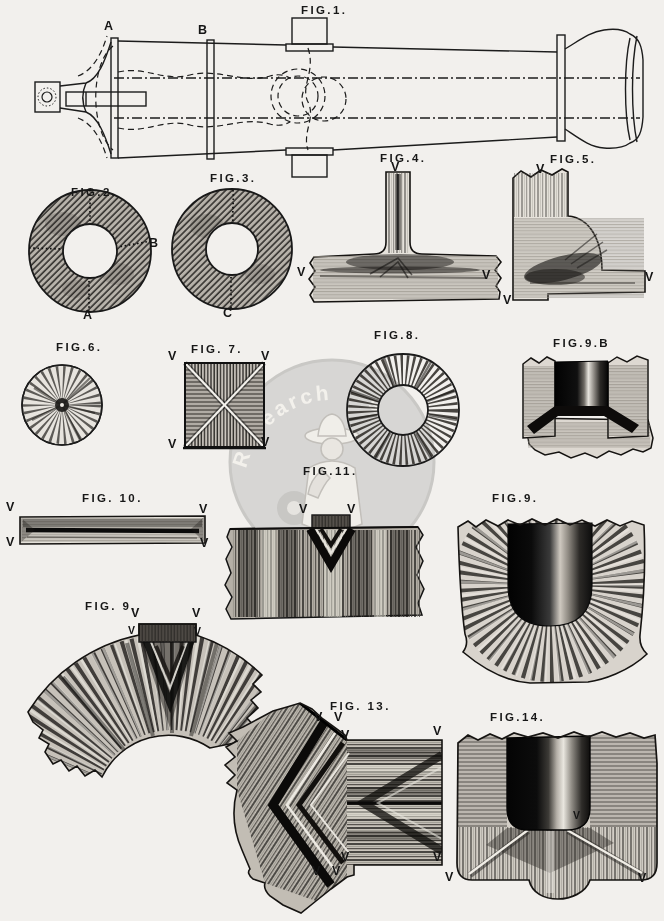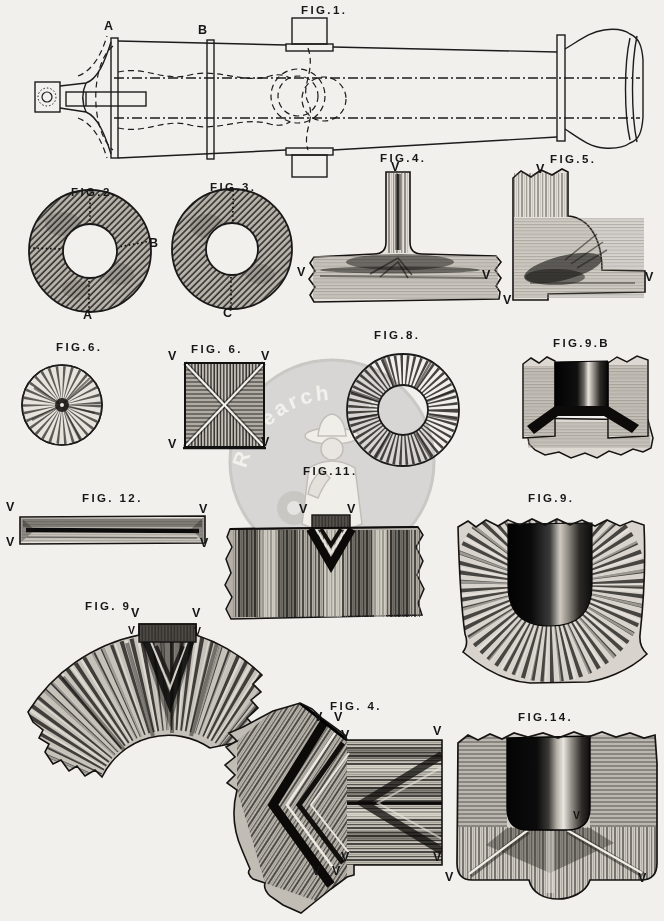--- a/index.html
+++ b/index.html
@@ -360,33 +360,33 @@
       <path d="M122,110 L197,154" stroke="#211f1c" stroke-width="6" opacity="0.5"></path>
       <path d="M82,109 L23,153" stroke="#f1eee7" stroke-width="2.2"></path>
       <path d="M121,109 L196,152" stroke="#f1eee7" stroke-width="2.2"></path>
     </g>
     <path d="M61,17 L144,15 L144,87 Q144,109 121,109 L82,109 Q61,109 61,87 Z" fill="url(#gch14)" stroke="#050505" stroke-width="1.4"></path>
     <path d="M12,22 L22,14 L32,19 L44,13 L56,18 L68,12 L82,16 L97,12 L112,17 L128,11 L142,16 L156,11 L170,16 L184,12 L198,17 L209,14 L211,42 L211,142 Q211,159 195,159 L144,159 C140,172 124,178 112,178 C98,178 86,172 83,159 L26,159 Q11,159 11,142 Z" fill="none" stroke="#161412" stroke-width="1.7"></path>
   </svg>
 
   <div class="figlabel" style="left:301px;top:4px">FIG.1.</div>
   <div class="figlabel" style="left:71px;top:186px">FIG.2.</div>
-  <div class="figlabel" style="left:210px;top:181px">FIG.3.</div>
+  <div class="figlabel" style="left:210px;top:172px">FIG.3.</div>
   <div class="figlabel" style="left:380px;top:152px">FIG.4.</div>
   <div class="figlabel" style="left:550px;top:153px">FIG.5.</div>
   <div class="figlabel" style="left:56px;top:341px">FIG.6.</div>
-  <div class="figlabel" style="left:191px;top:343px">FIG. 6.</div>
+  <div class="figlabel" style="left:191px;top:343px">FIG. 7.</div>
   <div class="figlabel" style="left:374px;top:329px">FIG.8.</div>
   <div class="figlabel" style="left:553px;top:337px">FIG.9.B</div>
-  <div class="figlabel" style="left:82px;top:492px">FIG. 12.</div>
+  <div class="figlabel" style="left:82px;top:492px">FIG. 10.</div>
   <div class="figlabel" style="left:303px;top:465px">FIG.11.</div>
-  <div class="figlabel" style="left:528px;top:492px">FIG.9.</div>
+  <div class="figlabel" style="left:492px;top:492px">FIG.9.</div>
   <div class="figlabel" style="left:85px;top:600px">FIG. 9.</div>
-  <div class="figlabel" style="left:330px;top:700px">FIG. 4.</div>
-  <div class="figlabel" style="left:518px;top:711px">FIG.14.</div>
+  <div class="figlabel" style="left:330px;top:700px">FIG. 13.</div>
+  <div class="figlabel" style="left:490px;top:711px">FIG.14.</div>
 
   <span class="mk" style="left:104px;top:20px">A</span>
   <span class="mk" style="left:198px;top:24px">B</span>
   <span class="mk" style="left:149px;top:237px">B</span>
   <span class="mk" style="left:83px;top:309px">A</span>
   <span class="mk" style="left:223px;top:307px">C</span>
 
   <span class="mk" style="left:391px;top:161px">V</span>
   <span class="mk" style="left:297px;top:266px">V</span>
   <span class="mk" style="left:482px;top:269px">V</span>

